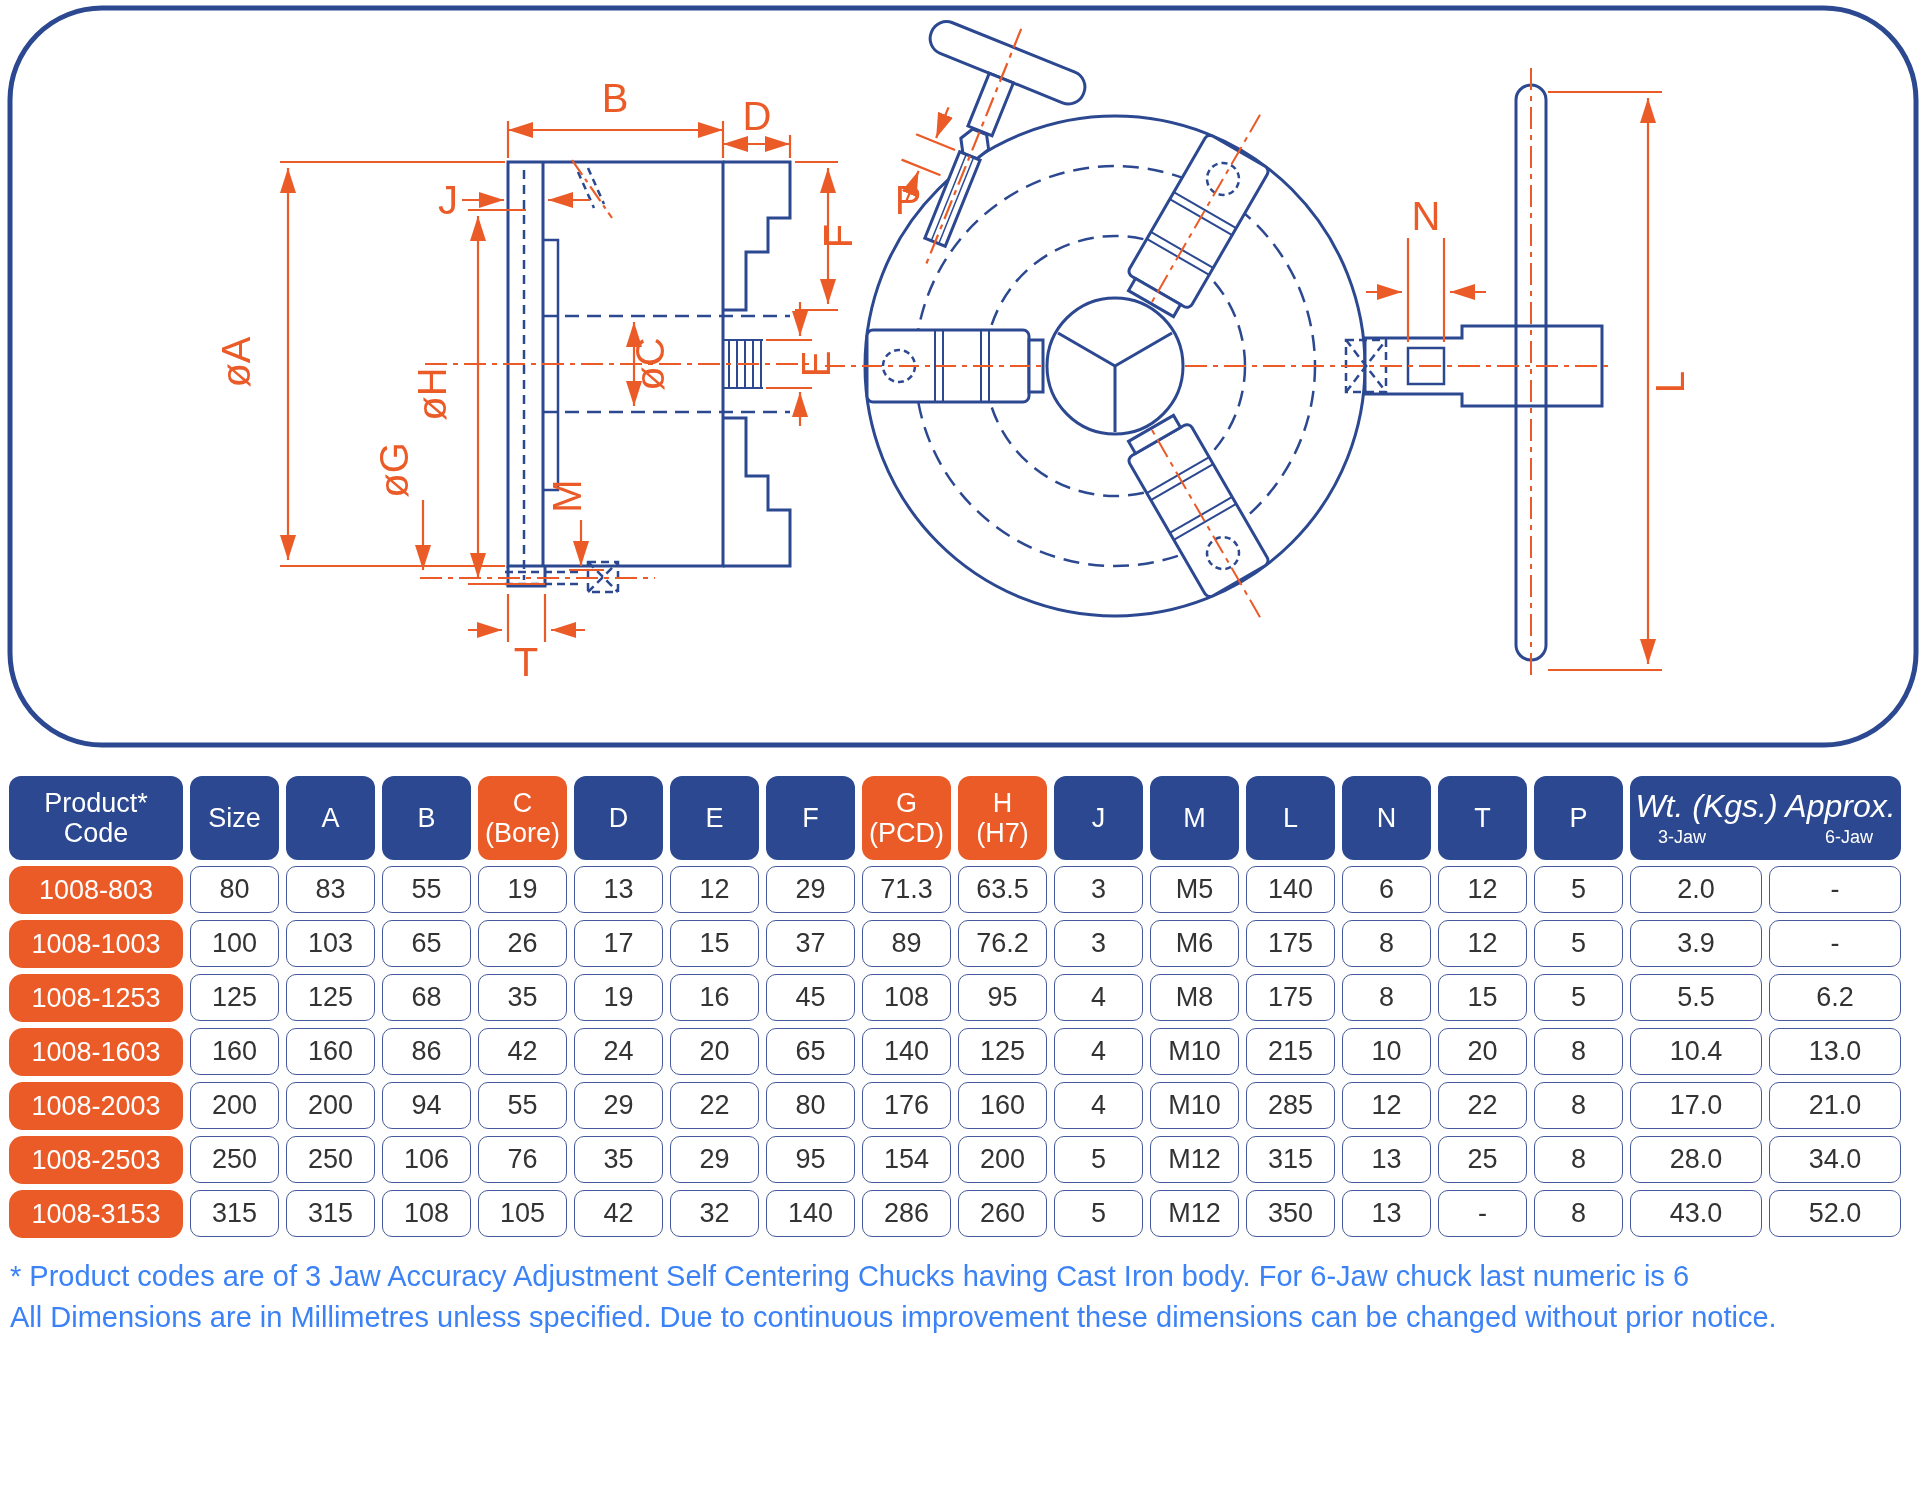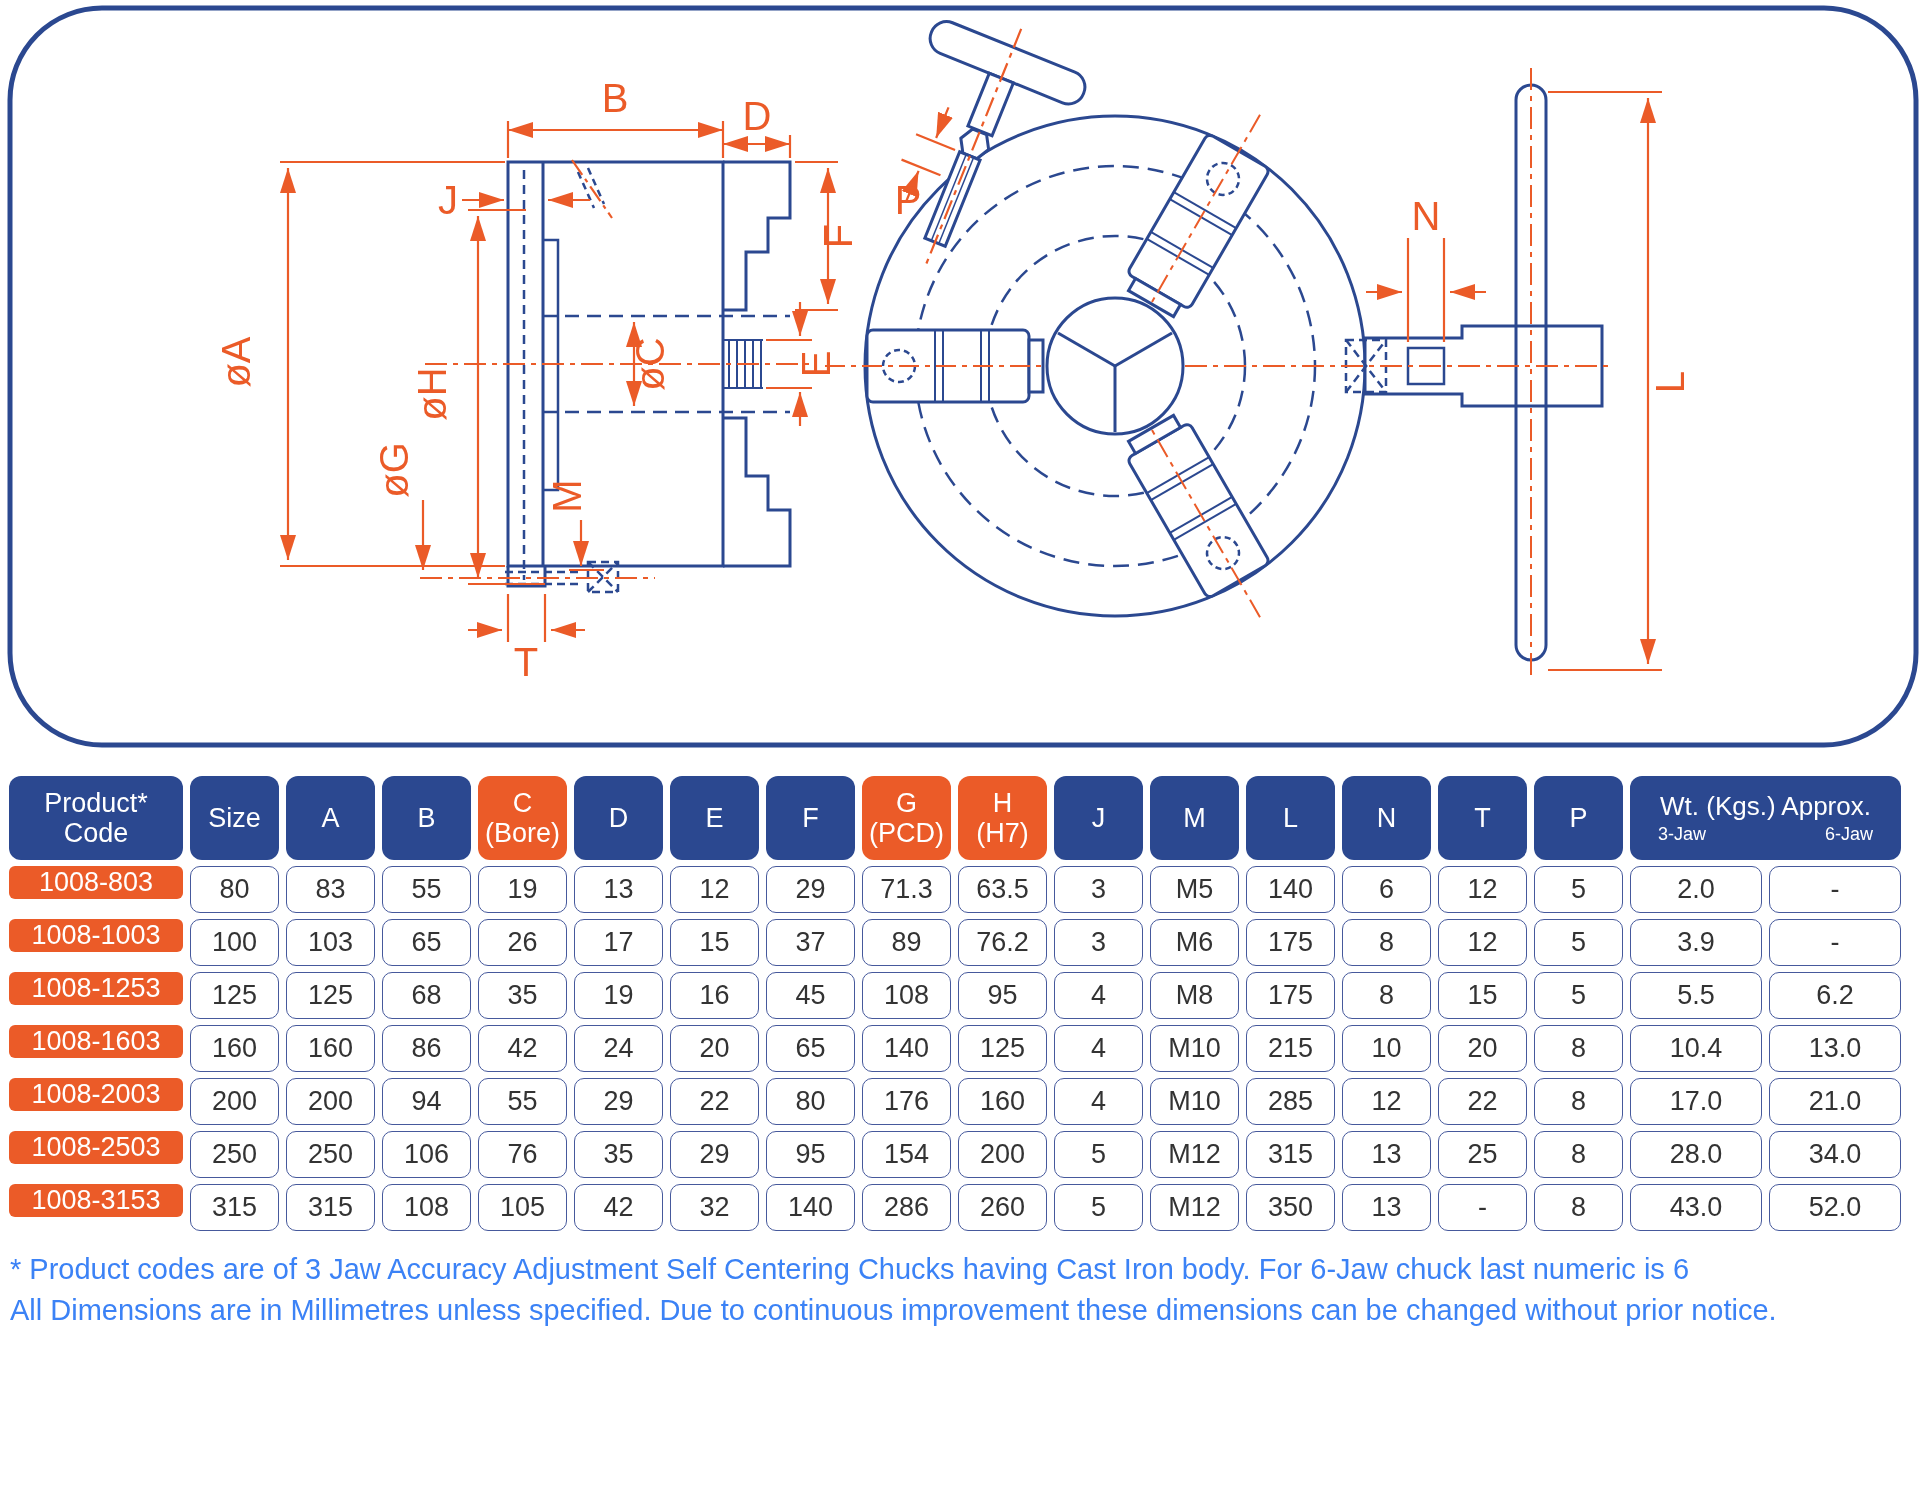--- a/index.html
+++ b/index.html
@@ -7,26 +7,26 @@
   .panel-svg{display:block;}
   
   .spec{width:1892px;margin:14px 0 0 9px;display:grid;
         grid-template-columns:174px repeat(15,89px) 132px 132px;
         column-gap:7px;row-gap:6px;}
   .th{background:#2b4890;color:#ffffff;border-radius:12px;height:84px;
       display:flex;align-items:center;justify-content:center;text-align:center;
       font-size:27px;line-height:1.12;white-space:pre-line;}
   .th.accent{background:#eb5b28;}
   .th.wt{grid-column:span 2;flex-direction:column;justify-content:center;gap:3px;}
-  .wt-title{font-size:26px;}
+  .wt-title{font-size:32px;font-style:italic;}
   .wt-subs{display:flex;width:100%;justify-content:space-between;font-size:18px;
            padding:0 28px;box-sizing:border-box;}
   .td{background:#ffffff;border:1.5px solid #46599c;border-radius:10px;height:45px;
       display:flex;align-items:center;justify-content:center;font-size:27px;color:#333333;}
-  .td.code{background:#eb5b28;border:none;color:#ffffff;height:33px;border-radius:6px;}
+  .td.code{background:#eb5b28;border:none;color:#ffffff;height:48px;border-radius:14px;}
   .foot{margin:18px 0 0 10px;color:#3b82f6;font-size:29px;line-height:1.4;}
   text{font-family:"Liberation Sans",sans-serif;}
 </style>
 </head>
 <body>
 
 <svg class="panel-svg" width="1926" height="762" viewBox="0 0 1926 762">
   <defs>
     <marker id="ah" markerUnits="userSpaceOnUse" markerWidth="26" markerHeight="20" viewBox="0 0 26 20" refX="25" refY="10" orient="auto-start-reverse">
       <path d="M0,2 L25,10 L0,18 Z" fill="#eb5b28"></path>

